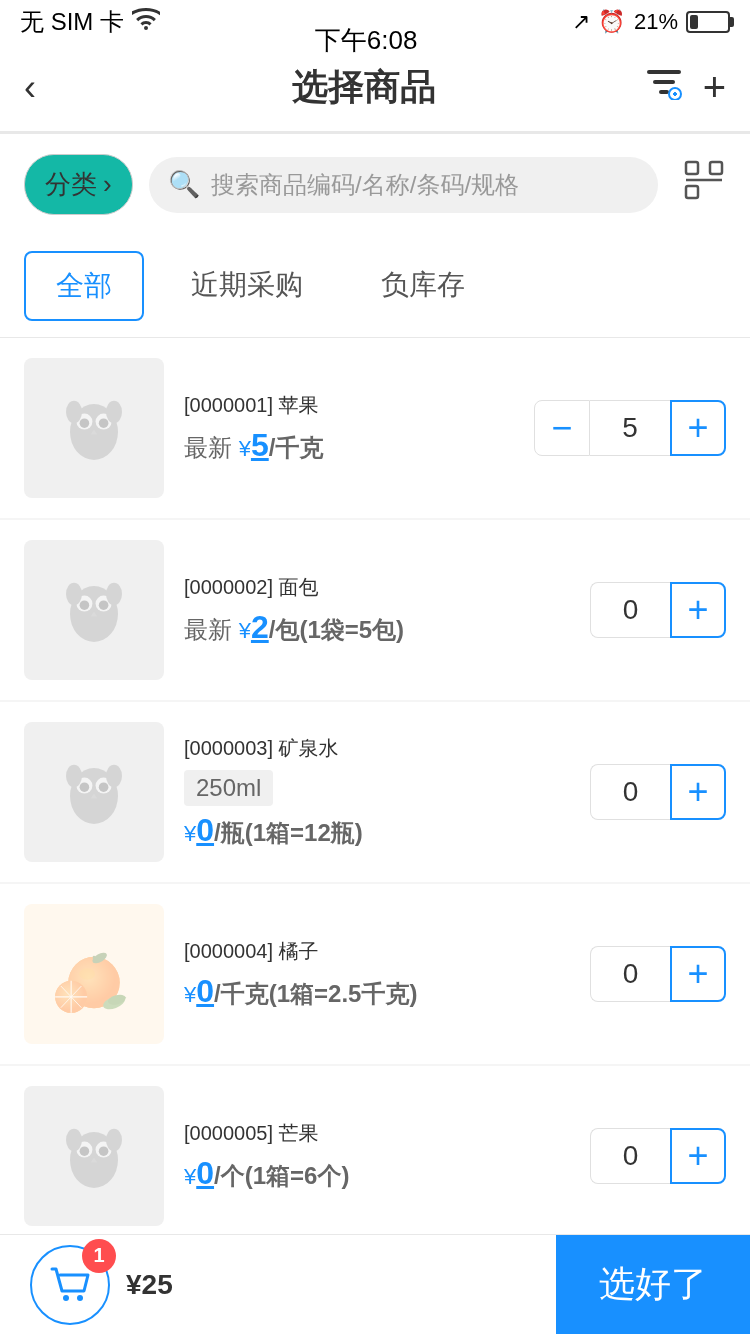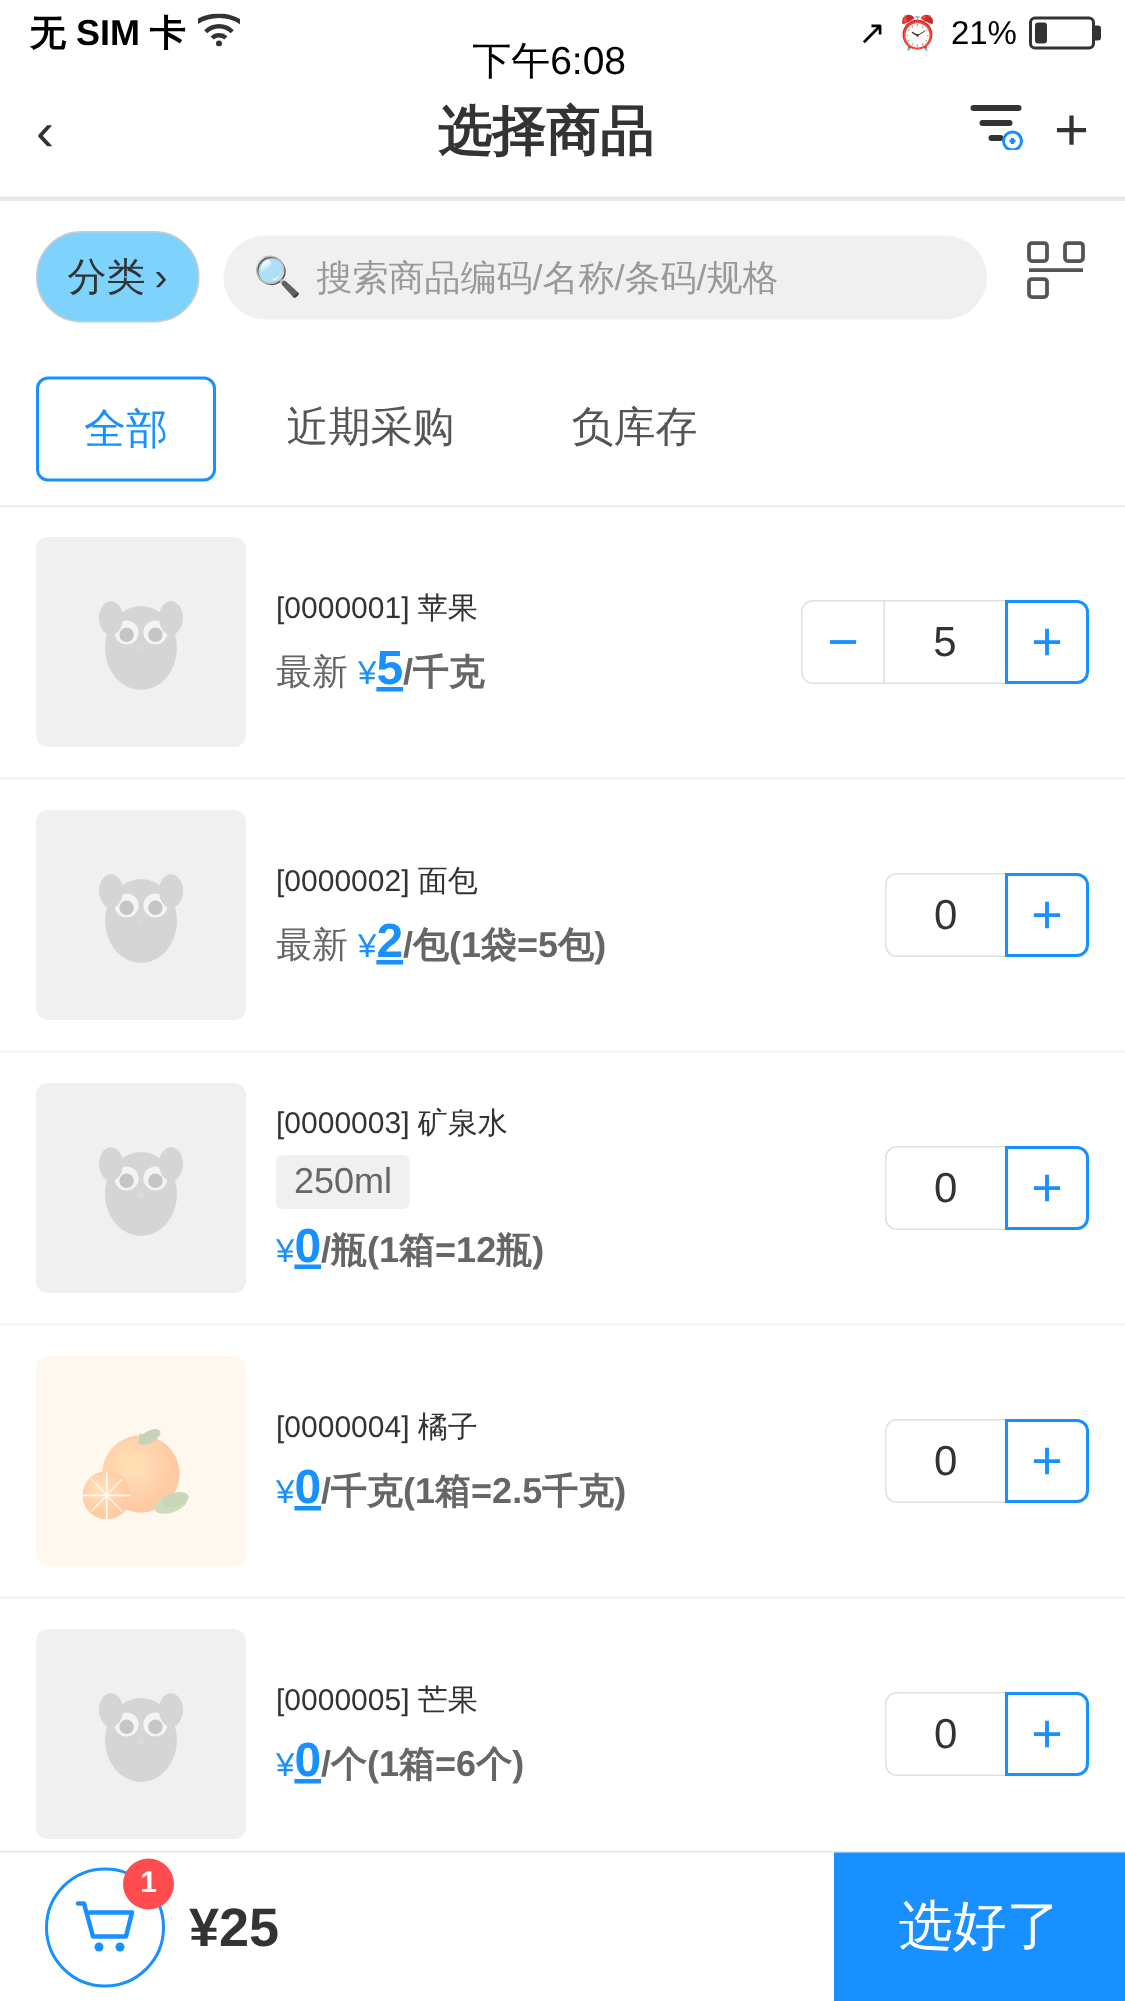--- a/index.html
+++ b/index.html
@@ -20,23 +20,22 @@
       background: #fff;
       display: flex;
       align-items: center;
       justify-content: space-between;
       padding: 0 20px;
       font-size: 24px;
       font-weight: 500;
     }
     .status-left {
       display: flex;
-      align-items: flex-end;
+      align-items: center;
       gap: 8px;
-      font-weight: bold;
     }
     .status-center {
       font-size: 26px;
       font-weight: 500;
       margin-top: 36px;
     }
     .status-right {
       display: flex;
       align-items: center;
       gap: 8px;
@@ -105,21 +104,21 @@
 
     
     .filter-bar {
       background: #fff;
       padding: 20px 24px;
       display: flex;
       align-items: center;
       gap: 16px;
     }
     .category-btn {
-      background: #7dd3fc;
+      background: #14b8a6;
       border: 1px solid #ccc;
       border-radius: 30px;
       padding: 12px 20px;
       font-size: 26px;
       color: #333;
       white-space: nowrap;
       display: flex;
       align-items: center;
       gap: 6px;
     }
@@ -316,21 +315,21 @@
       background: #ff4d4f;
       border-radius: 50%;
       color: #fff;
       font-size: 20px;
       display: flex;
       align-items: center;
       justify-content: center;
       font-weight: bold;
     }
     .cart-total {
-      font-size: 36px;
+      font-size: 28px;
       font-weight: bold;
       color: #333;
     }
     .confirm-btn {
       width: 194px;
       height: 100px;
       background: #1890ff;
       color: #fff;
       font-size: 36px;
       display: flex;

